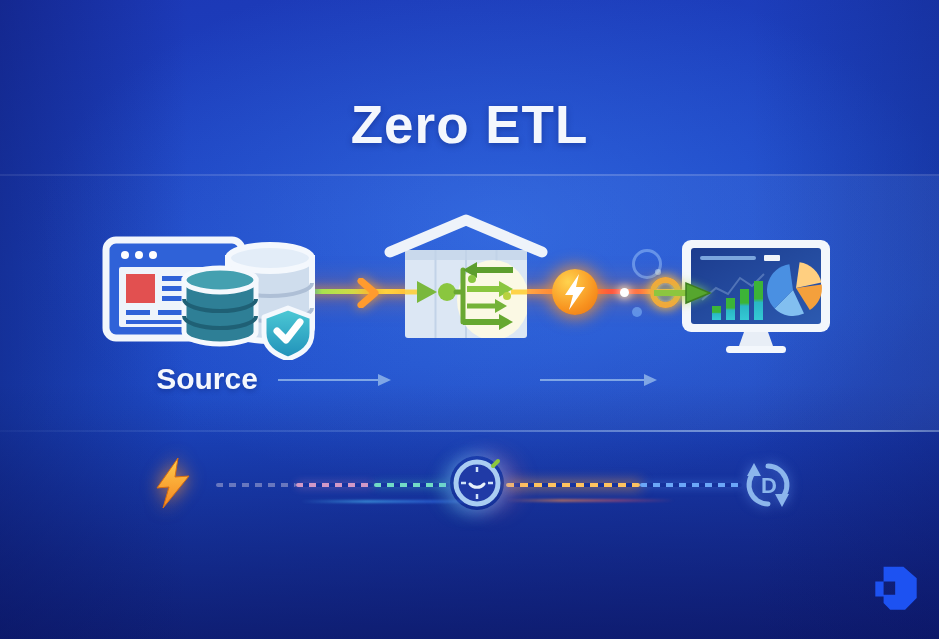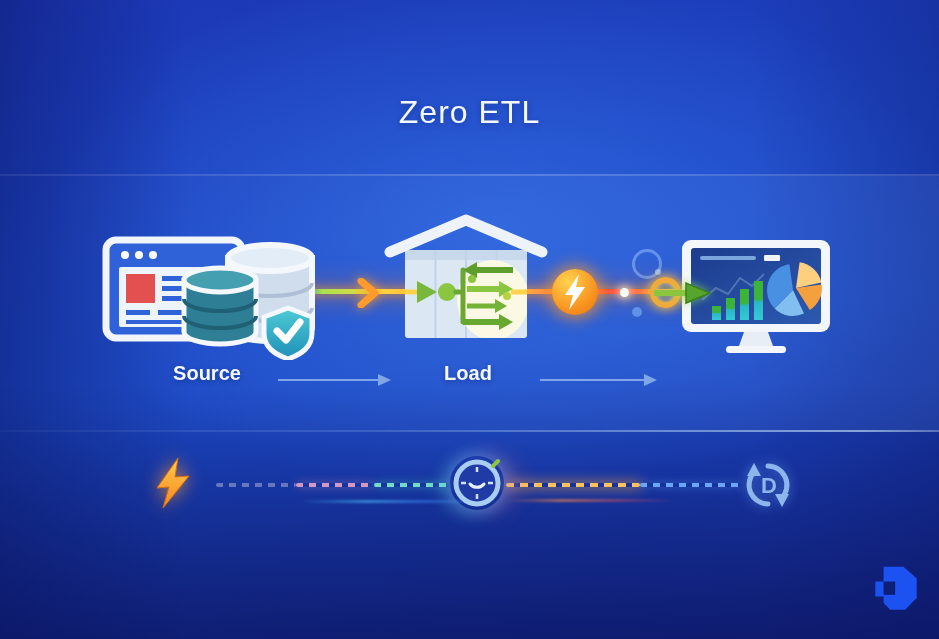--- a/index.html
+++ b/index.html
@@ -8,21 +8,21 @@
     font-family:"Liberation Sans",sans-serif;
     background:
       linear-gradient(90deg, rgba(9,17,92,.42), rgba(9,17,92,0) 20%, rgba(9,17,92,0) 80%, rgba(9,17,92,.28)),
       linear-gradient(180deg, rgba(6,10,70,0) 60%, rgba(6,10,70,.55) 100%),
       radial-gradient(ellipse 640px 370px at 53% 36%, rgba(62,128,244,.5), rgba(62,128,244,0) 72%),
       linear-gradient(172deg, #1c38b6 0%, #1d46c4 35%, #1c49c6 55%, #182f9f 100%);
   }
   .abs{position:absolute;}
   .title{
     left:0;right:0;top:94px;text-align:center;
-    font-size:32px;font-weight:400;color:#f4f7fd;letter-spacing:1px;
+    font-size:53px;font-weight:700;color:#f4f7fd;letter-spacing:1px;
     text-shadow:0 2px 6px rgba(0,20,90,.35);
   }
   .divider-top{left:0;top:174px;width:939px;height:2px;
     background:linear-gradient(90deg,rgba(255,255,255,.08),rgba(255,255,255,.22) 55%,rgba(255,255,255,.14));}
   .mid-band{left:0;top:176px;width:939px;height:254px;
     background:linear-gradient(90deg,rgba(140,190,255,0),rgba(140,190,255,.06) 55%,rgba(140,190,255,.10));}
   .divider-bottom{left:0;top:430px;width:939px;height:2px;
     background:linear-gradient(90deg,rgba(200,230,255,.04),rgba(200,230,255,.18) 40%,rgba(215,240,255,.6) 92%,rgba(215,240,255,.35));}
 
   
@@ -43,21 +43,21 @@
     border:3px solid rgba(168,208,255,.45);z-index:2;}
   .deco-ring::after{content:"";position:absolute;right:-2px;bottom:1px;width:6px;height:6px;border-radius:50%;
     background:rgba(200,230,255,.55);}
   .deco-dot{left:632px;top:307px;width:10px;height:10px;border-radius:50%;background:rgba(140,195,255,.5);z-index:2;}
   .gold-ring{left:650px;top:277px;width:19px;height:19px;border-radius:50%;z-index:3;
     border:6px solid #f2a93b;
     box-shadow:0 0 10px 2px rgba(255,190,60,.8), inset 0 0 4px rgba(255,225,130,.9);}
   .monitor{left:678px;top:236px;z-index:2;}
   .green-arrow{left:652px;top:281px;z-index:4;filter:drop-shadow(0 0 5px rgba(150,230,90,.7));}
 
-  .stage-label{top:362px;width:160px;text-align:center;font-size:20px;font-weight:700;color:#f5f8fd;
+  .stage-label{top:362px;width:160px;text-align:center;font-size:30px;font-weight:700;color:#f5f8fd;
     text-shadow:0 2px 5px rgba(0,20,90,.35);z-index:2;}
   .label-source{left:127px;}
   .label-load{left:388px;}
   .label-analytics{left:670px;}
   .label-arrow{top:374px;z-index:2;opacity:.85;}
   .label-arrow-1{left:278px;}
   .label-arrow-2{left:540px;}
 
   
   .bottom-bolt{left:148px;top:455px;z-index:2;filter:drop-shadow(0 0 9px rgba(255,150,50,.8));}
@@ -225,21 +225,20 @@
     <polygon points="66,96 90,96 95,110 61,110" fill="#e8eef6"></polygon>
     <rect x="48" y="110" width="60" height="7" rx="3.5" fill="#f3f7fc"></rect>
   </svg>
 
   <svg class="abs green-arrow" width="62" height="24" viewBox="0 0 62 24">
     <line x1="2" y1="12" x2="38" y2="12" stroke="#8cc63f" stroke-width="6"></line>
     <polygon points="34,2 34,22 58,12" fill="#56a62e" stroke="#3d7d1f" stroke-width="1.5"></polygon>
   </svg>
 
   <div class="abs stage-label label-source">Source</div>
-  <div class="abs stage-label label-load">Load</div>
 
   <svg class="abs label-arrow label-arrow-1" width="114" height="12" viewBox="0 0 114 12">
     <line x1="0" y1="6" x2="100" y2="6" stroke="#8fb4ea" stroke-width="2"></line>
     <polygon points="100,0 100,12 113,6" fill="#8fb4ea"></polygon>
   </svg>
   <svg class="abs label-arrow label-arrow-2" width="118" height="12" viewBox="0 0 118 12">
     <line x1="0" y1="6" x2="104" y2="6" stroke="#8fb4ea" stroke-width="2"></line>
     <polygon points="104,0 104,12 117,6" fill="#8fb4ea"></polygon>
   </svg>
 

